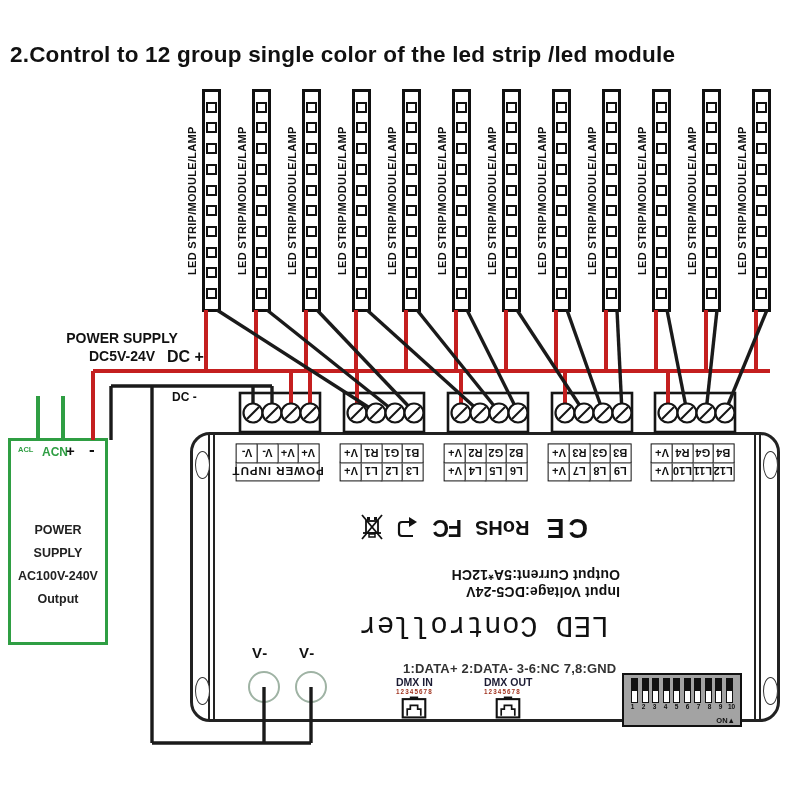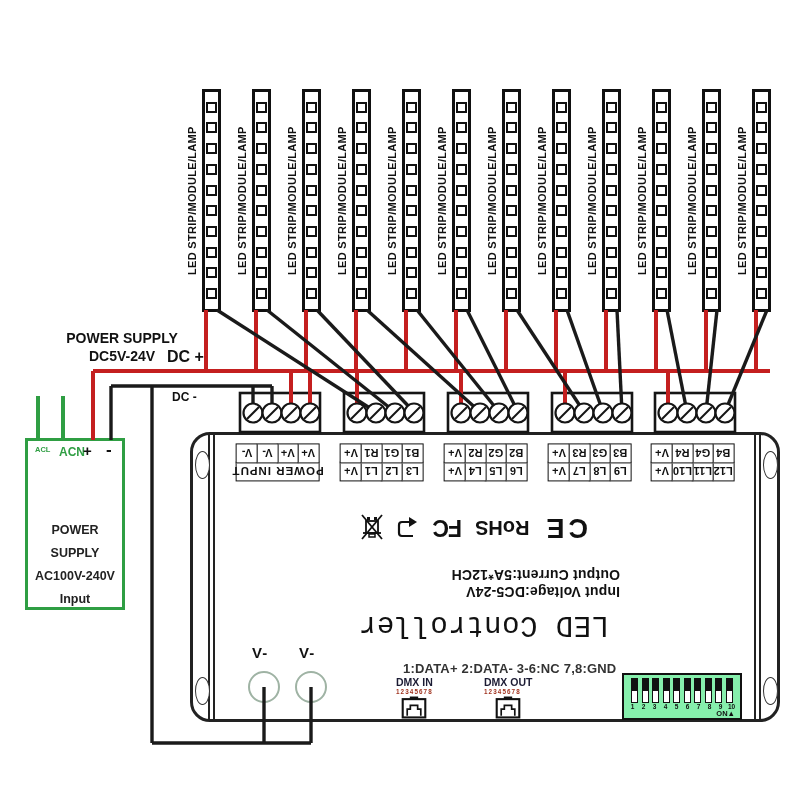--- a/index.html
+++ b/index.html
@@ -17,21 +17,21 @@
                writing-mode:vertical-rl;transform:rotate(180deg);
                font:700 11px/14px "Liberation Sans",sans-serif;text-align:center;white-space:nowrap;letter-spacing:0.3px;}
 
   
   .acin{position:absolute;left:8px;top:352px;font-size:35px;font-weight:700;letter-spacing:1px;}
   .dc-supply{position:absolute;left:57px;top:329px;width:130px;text-align:center;
              font-size:14px;font-weight:700;line-height:18px;white-space:nowrap;}
   .dc-plus{position:absolute;left:167px;top:348px;font-size:16px;font-weight:700;}
   .dc-minus{position:absolute;left:172px;top:390px;font-size:12px;font-weight:700;}
 
-  .psu{position:absolute;left:25px;top:438px;width:100px;height:172px;border:3px solid var(--psu-green,#2f9e43);
+  .psu{position:absolute;left:8px;top:438px;width:100px;height:207px;border:3px solid var(--psu-green,#2f9e43);
        box-sizing:border-box;background:#fff;z-index:2;}
   .psu .t{position:absolute;top:4px;font-weight:700;}
   .psu .acl{left:7px;font-size:7.5px;color:var(--psu-green,#2f9e43);}
   .psu .acn{left:31px;font-size:12px;color:var(--psu-green,#2f9e43);}
   .psu .plus{left:55px;top:1px;font-size:15px;color:#111;}
   .psu .minus{left:78px;top:-1px;font-size:17px;color:#111;}
   .psu-text{position:absolute;top:78px;left:0;right:0;text-align:center;font-weight:700;
             font-size:12.5px;line-height:23px;color:#222;}
 
   
@@ -62,22 +62,22 @@
            text-align:left;white-space:nowrap;}
 
   .vminus-label{position:absolute;top:209px;font-size:15px;font-weight:700;letter-spacing:1px;}
   .dmx-pinout{position:absolute;left:210px;top:226px;font-size:13px;font-weight:700;color:#333;
               letter-spacing:0.2px;white-space:nowrap;}
   .dmx{position:absolute;top:241px;}
   .dmx .lbl{font-size:10.5px;font-weight:700;color:#1b1b33;}
   .dmx .digits{font-size:6.3px;font-weight:700;color:var(--dmx-red,#a0321e);letter-spacing:1.1px;}
   .dmx svg{display:block;margin:1px auto 0;}
 
-  .dip{position:absolute;left:429px;top:238px;width:120px;height:47px;border:2.2px solid #111;
-       box-sizing:border-box;background:#86efac;}
+  .dip{position:absolute;left:429px;top:238px;width:120px;height:54px;border:2.2px solid #111;
+       box-sizing:border-box;background:#a3a3a3;}
   .dip-switches{display:flex;justify-content:space-between;padding:3px 7px 0;}
   .dip-sw{width:7px;height:25px;border:1.6px solid #111;box-sizing:border-box;background:#fff;
           position:relative;display:block;}
   .dip-sw::after{content:"";position:absolute;left:0;top:0;right:0;height:12px;background:#111;}
   .dip-nums{display:flex;justify-content:space-between;padding:0 4px;font-size:6.5px;font-weight:700;}
   .dip-nums span{width:9px;text-align:center;}
   .dip-on{position:absolute;right:5px;bottom:0px;font-size:7.5px;font-weight:700;}
 
   
   .wires{position:absolute;inset:0;z-index:6;pointer-events:none;}
@@ -87,20 +87,21 @@
   .tbox{fill:#fff;stroke:#151515;stroke-width:2.6;}
   .screw{fill:#fff;stroke:#151515;stroke-width:2.2;}
   .screw-slash{stroke:#151515;stroke-width:2;}
   .vm-circle{fill:none;stroke:var(--vm-stroke,#9fb3a4);stroke-width:2;}
 </style>
 </head>
 <body>
 
 <div class="canvas">
 
+  <div class="page-title">2.Control to 12 group single color of the led strip /led module</div>
 
   <div class="strip-unit" style="left:202px">
       <div class="strip-label">LED STRIP/MODULE/LAMP</div>
       <div class="strip-body">
         <div class="cell"></div>
         <div class="cell"></div>
         <div class="cell"></div>
         <div class="cell"></div>
         <div class="cell"></div>
         <div class="cell"></div>
@@ -284,21 +285,21 @@
   <div class="dc-minus">DC -</div>
 
   <div class="psu">
     <span class="t acl">ACL</span>
     <span class="t acn">ACN</span>
     <span class="t plus">+</span>
     <span class="t minus">-</span>
     <div class="psu-text">
       <div>POWER SUPPLY</div>
       <div>AC100V-240V</div>
-      <div>Input</div>
+      <div>Output</div>
     </div>
   </div>
 
   <div class="controller">
     <div class="vline" style="left:15px"></div>
     <div class="vline" style="left:20px"></div>
     <div class="vline" style="left:561px"></div>
     <div class="vline" style="left:566px"></div>
     <div class="hole" style="left:2px;top:16px"></div>
     <div class="hole" style="left:2px;top:242px"></div>

